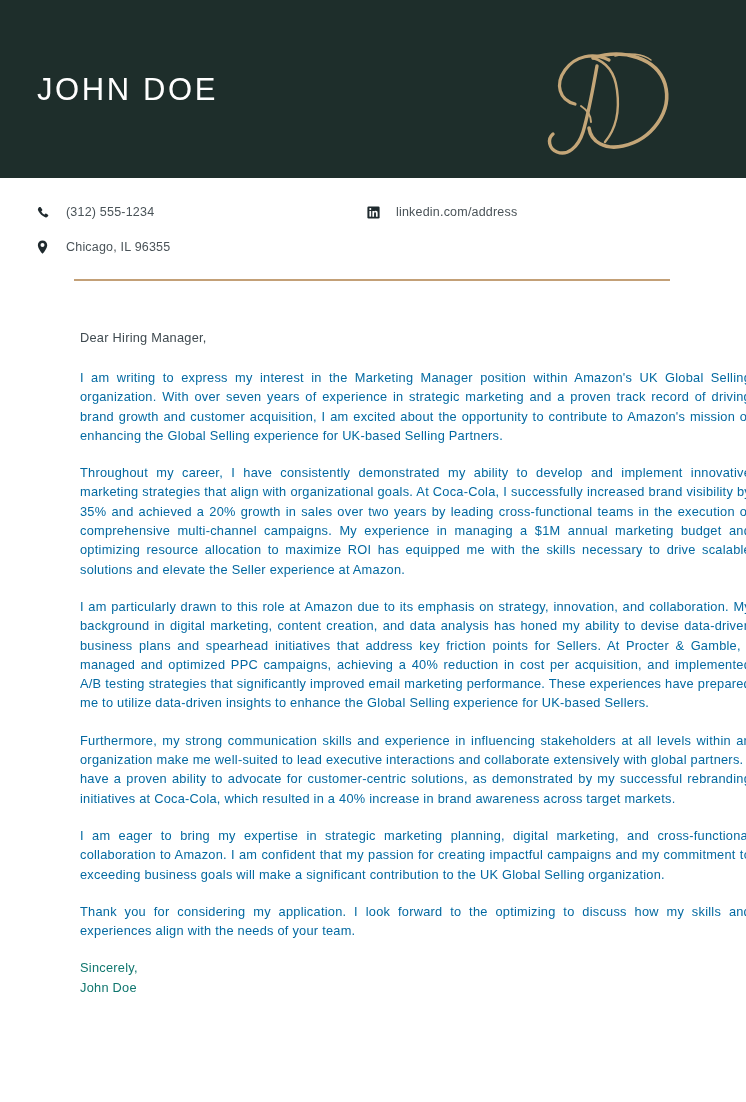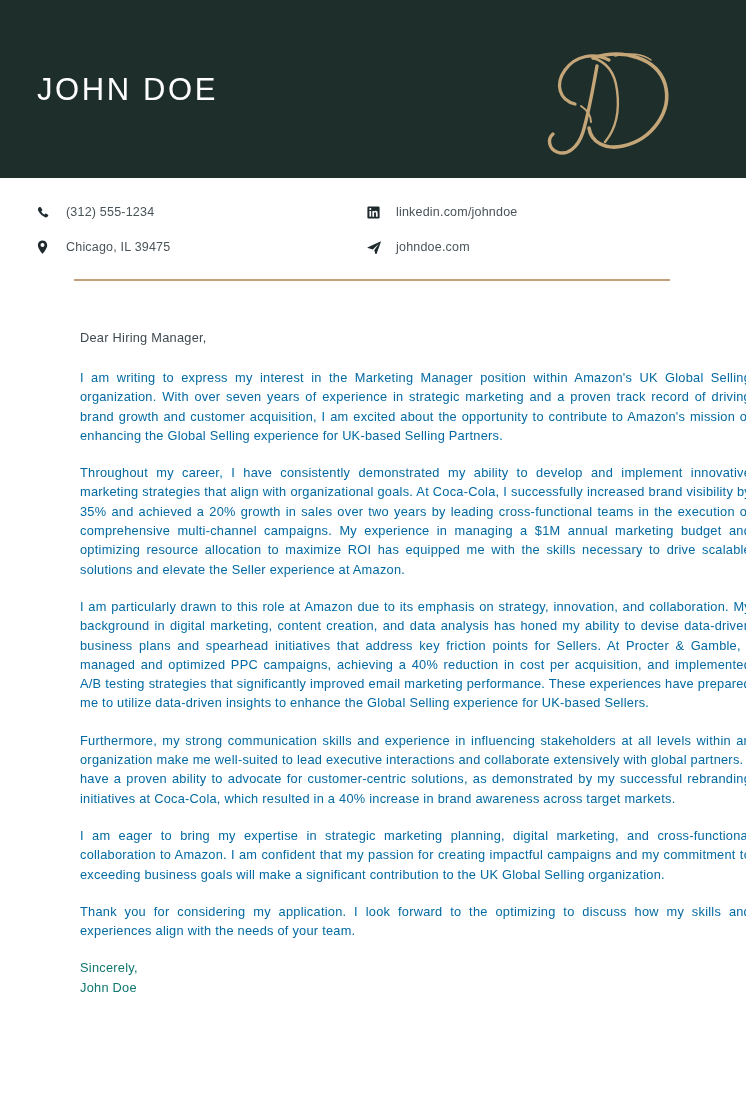--- a/index.html
+++ b/index.html
@@ -166,40 +166,32 @@
 
       <div class="contact-row">
         <span class="contact-icon">
           <svg width="13" height="13" viewBox="0 0 16 16">
             <rect x="0.5" y="0.5" width="15" height="15" rx="1.6" fill="#1f2a2e"></rect>
             <rect x="3" y="6.1" width="2.1" height="7" fill="#ffffff"></rect>
             <circle cx="4.05" cy="3.8" r="1.25" fill="#ffffff"></circle>
             <path d="M6.6 6.1h2v1c.4-.7 1.2-1.2 2.2-1.2 1.6 0 2.3 1 2.3 2.8v4.4h-2.1V9.1c0-.9-.3-1.4-1.1-1.4-.7 0-1.2.5-1.2 1.5v3.9H6.6V6.1z" fill="#ffffff"></path>
           </svg>
         </span>
-        <span class="contact-text">linkedin.com/johndoe</span>
+        <span class="contact-text">linkedin.com/address</span>
       </div>
 
       <div class="contact-row">
         <span class="contact-icon">
           <svg width="11" height="14" viewBox="0 0 12 16" fill="currentColor">
             <path d="M6 0.5C3 .5.7 2.8.7 5.8c0 3.9 4.3 9 5 9.7.2.2.5.2.7 0 .7-.7 5-5.8 5-9.7C11.3 2.8 9 .5 6 .5zm0 7.6a2.3 2.3 0 110-4.6 2.3 2.3 0 010 4.6z"></path>
           </svg>
         </span>
-        <span class="contact-text">Chicago, IL 39475</span>
+        <span class="contact-text">Chicago, IL 96355</span>
       </div>
 
-      <div class="contact-row">
-        <span class="contact-icon">
-          <svg width="14" height="13" viewBox="0 0 16 15" fill="currentColor">
-            <path d="M15.4.6L.9 7.2c-.5.2-.5.9.1 1l5.6 1.6 7-6.6-5.3 7.4 1.4 4.6c.2.6.9.6 1.1.1L15.9 1.2c.2-.5-.1-.8-.5-.6z"></path>
-          </svg>
-        </span>
-        <span class="contact-text">johndoe.com</span>
-      </div>
 
     </div>
 
     <div class="divider"></div>
   </div>
 
   <div class="letter">
 
     <p class="salutation">Dear Hiring Manager,</p>
 

